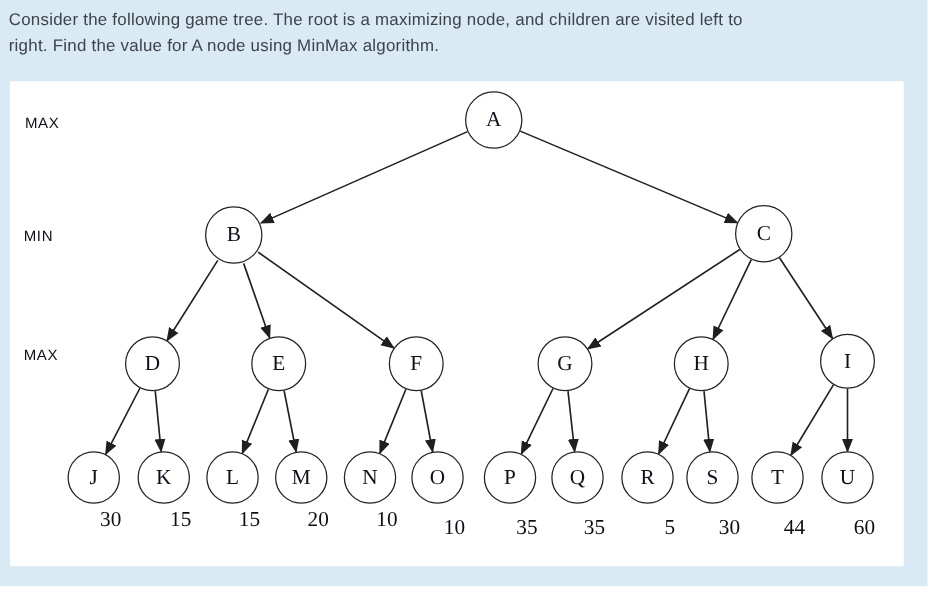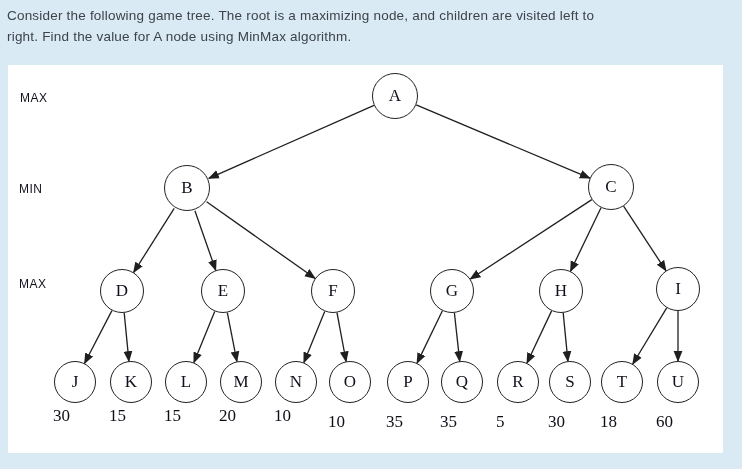--- a/index.html
+++ b/index.html
@@ -50,21 +50,21 @@
     font-size: 17px;
     color: #10101c;
     z-index: 2;
   }
   .n46 { width: 46px; height: 46px; }
   .n44 { width: 44px; height: 44px; }
   .n42 { width: 42px; height: 42px; }
   .leafval {
     position: absolute;
     width: 44px;
-    text-align: left;
+    text-align: right;
     font-family: "Liberation Serif", serif;
     font-size: 17px;
     line-height: 18px;
     color: #0e0e16;
     z-index: 2;
   }
   #edges {
     position: absolute;
     left: 0; top: 0;
     width: 742px; height: 472px;
@@ -185,16 +185,16 @@
   <div class="leafval" style="left:53px;  top:407px;">30</div>
   <div class="leafval" style="left:109px; top:407px;">15</div>
   <div class="leafval" style="left:164px; top:407px;">15</div>
   <div class="leafval" style="left:219px; top:407px;">20</div>
   <div class="leafval" style="left:274px; top:407px;">10</div>
   <div class="leafval" style="left:328px; top:413px;">10</div>
   <div class="leafval" style="left:386px; top:413px;">35</div>
   <div class="leafval" style="left:440px; top:413px;">35</div>
   <div class="leafval" style="left:496px; top:413px;">5</div>
   <div class="leafval" style="left:548px; top:413px;">30</div>
-  <div class="leafval" style="left:600px; top:413px;">18</div>
+  <div class="leafval" style="left:600px; top:413px;">44</div>
   <div class="leafval" style="left:656px; top:413px;">60</div>
 
 </div>
 
 </body></html>

